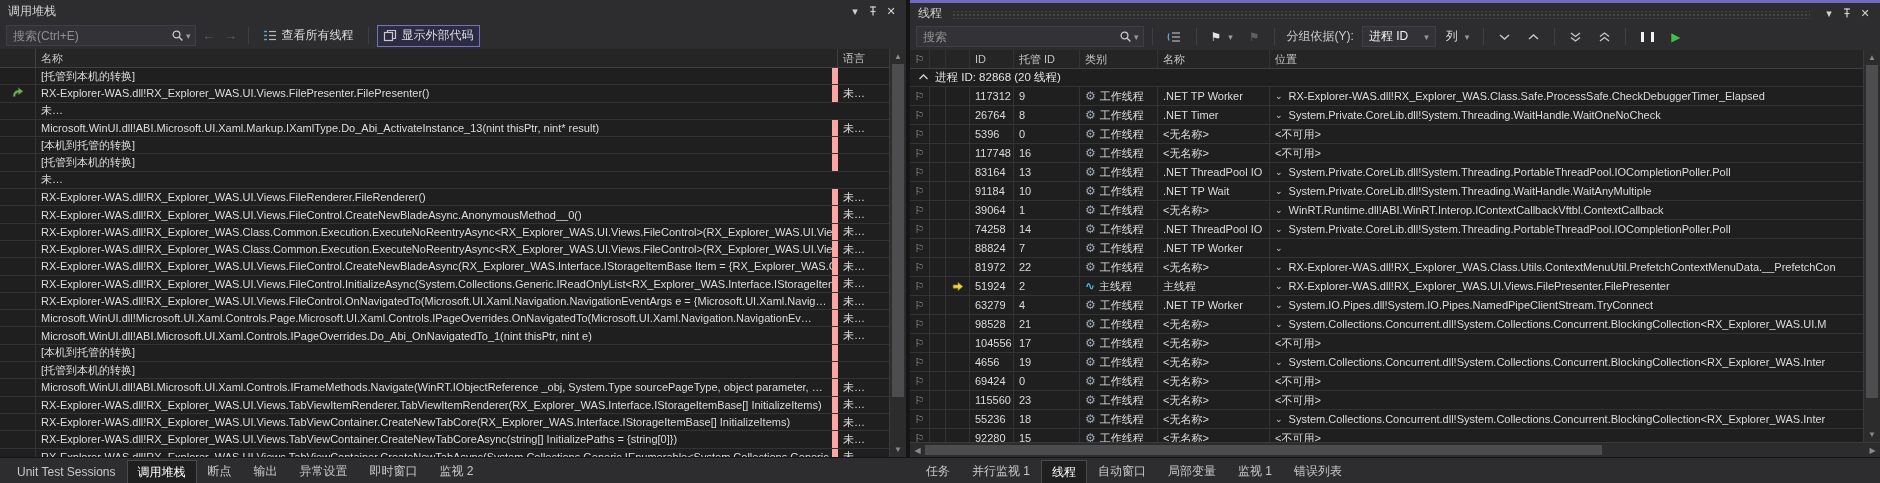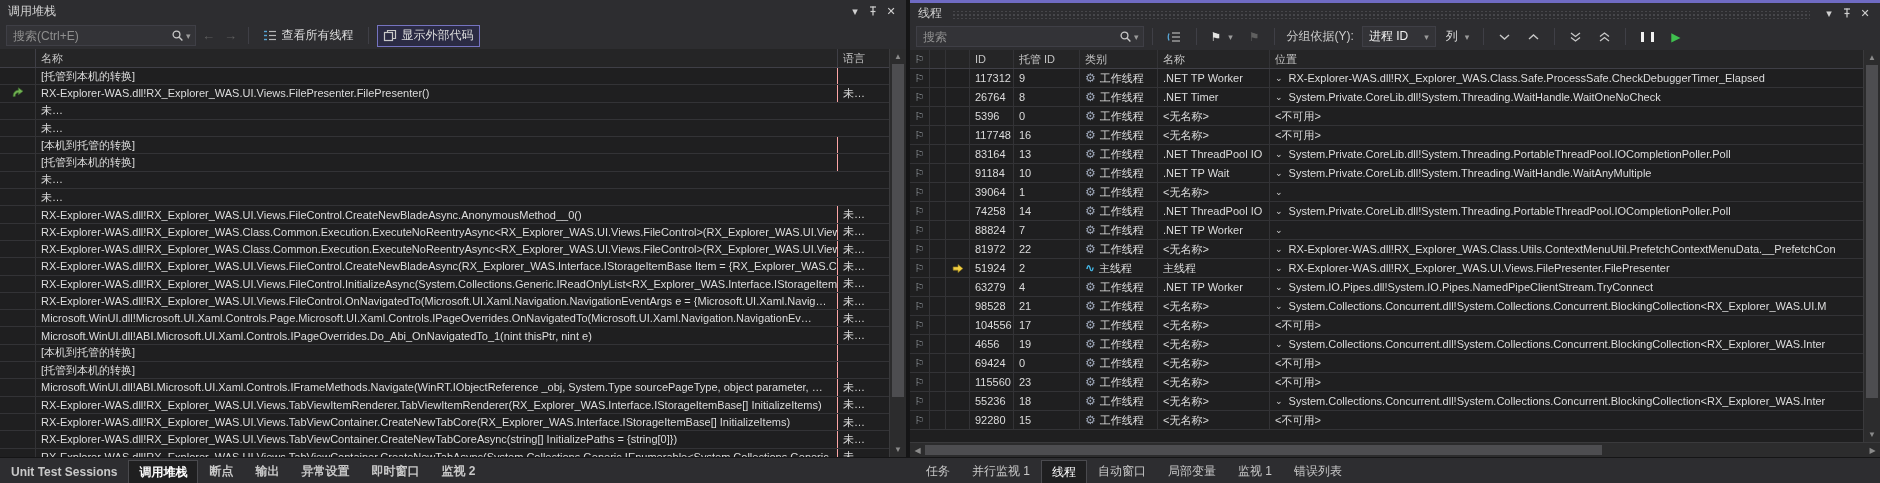--- a/index.html
+++ b/index.html
@@ -54,21 +54,21 @@
              color:#c4c4c4; font-size:11px; align-items:center; }
   .gheader .hcell { border-right:1px solid #3f3f46; height:100%; display:flex; align-items:center;
                     padding:0 5px; white-space:nowrap; overflow:hidden; }
   .rows { position:absolute; left:0; right:0; top:19px; bottom:0; overflow:hidden; }
 
   
   .cs-row { display:flex; height:17.3px; border-bottom:1px solid #333336; color:#dcdcdc;
             font-size:11px; align-items:center; }
   .cs-row .cell { height:100%; display:flex; align-items:center; white-space:nowrap; overflow:hidden; }
   .cell.marker { width:36px; flex:0 0 36px; border-right:1px solid #333336; justify-content:center; }
-  .cell.name   { flex:1; padding:0 5px; border-right:1px solid #fca5a5; }
+  .cell.name   { flex:1; padding:0 5px; border-right:6px solid #fca5a5; }
   .cell.lang   { width:51px; flex:0 0 51px; padding:0 5px; }
   .hc-marker { width:36px; flex:0 0 36px; }
   .hc-name   { flex:1; }
   .hc-lang   { width:51px; flex:0 0 51px;font-family:Liberation Mono, monospace; }
 
   
   .th-group { display:flex; align-items:center; height:18px; color:#e0e0e0; font-size:11.5px;
               gap:6px; padding-left:8px; border-bottom:1px solid #333336; }
   .th-row { display:flex; height:19px; border-bottom:1px solid #333336; color:#dcdcdc;
             font-size:11px; align-items:center; }
@@ -97,21 +97,21 @@
              border-top:1px solid #3a3a3c; flex:0 0 auto; }
   .hscroll .sarrow { width:15px; color:#8a8a8a; font-size:8px; text-align:center; }
   .hscroll .strack { flex:1; position:relative; height:100%; }
   .hscroll .sthumb { position:absolute; top:2px; bottom:2px; left:0; width:72%; background:#4d4d50; }
 
   
   .bottom-strip { height:26px; background:#2d2d30; display:flex; align-items:stretch;
                   border-top:1px solid #151516; position:relative; }
   .tabgroup { display:flex; align-items:stretch; }
   .tabgroup.right-tabs { position:absolute; left:915px; top:0; bottom:0; }
-  .tabgroup.left-tabs { padding-left:0;font-weight:bold; }
+  .tabgroup.left-tabs { padding-left:6px; }
   .btab { display:flex; align-items:center; padding:0 10px; color:#c8c8c8; font-size:12px;
           border:1px solid transparent; margin-top:2px; }
   .btab.active { background:#1f1f20; border:1px solid #4a4a4e; border-bottom:none; color:#ffffff; }
 
   .icon-svg { display:block; }
 </style>
 </head>
 <body>
 
 <div class="app">
@@ -191,38 +191,40 @@
               </div>
               <div class="cell name">RX-Explorer-WAS.dll!RX_Explorer_WAS.UI.Views.FilePresenter.FilePresenter()</div>
               <div class="cell lang">未…</div>
             </div>
             <div class="cs-row">
               <div class="cell marker"></div>
               <div class="cell lang">未…</div>
             </div>
             <div class="cs-row">
               <div class="cell marker"></div>
+              <div class="cell name">Microsoft.WinUI.dll!ABI.Microsoft.UI.Xaml.Markup.IXamlType.Do_Abi_ActivateInstance_13(nint thisPtr, nint* result)</div>
               <div class="cell lang">未…</div>
             </div>
             <div class="cs-row">
               <div class="cell marker"></div>
               <div class="cell name">[本机到托管的转换]</div>
               <div class="cell lang"></div>
             </div>
             <div class="cs-row">
               <div class="cell marker"></div>
               <div class="cell name">[托管到本机的转换]</div>
               <div class="cell lang"></div>
             </div>
             <div class="cs-row">
               <div class="cell marker"></div>
               <div class="cell lang">未…</div>
             </div>
             <div class="cs-row">
               <div class="cell marker"></div>
+              <div class="cell name">RX-Explorer-WAS.dll!RX_Explorer_WAS.UI.Views.FileRenderer.FileRenderer()</div>
               <div class="cell lang">未…</div>
             </div>
             <div class="cs-row">
               <div class="cell marker"></div>
               <div class="cell name">RX-Explorer-WAS.dll!RX_Explorer_WAS.UI.Views.FileControl.CreateNewBladeAsync.AnonymousMethod__0()</div>
               <div class="cell lang">未…</div>
             </div>
             <div class="cs-row">
               <div class="cell marker"></div>
               <div class="cell name">RX-Explorer-WAS.dll!RX_Explorer_WAS.Class.Common.Execution.ExecuteNoReentryAsync&lt;RX_Explorer_WAS.UI.Views.FileControl&gt;(RX_Explorer_WAS.UI.Views…</div>
@@ -404,20 +406,26 @@
             <div class="hcell2 hcell c-gutter" style="color:#9aa0a6;">⚐</div>
             <div class="hcell2 hcell c-flag"></div>
             <div class="hcell2 hcell c-arrow"></div>
             <div class="hcell2 hcell c-id">ID</div>
             <div class="hcell2 hcell c-mid">托管 ID</div>
             <div class="hcell2 hcell c-cat">类别</div>
             <div class="hcell2 hcell c-name">名称</div>
             <div class="hcell2 hcell c-loc">位置</div>
           </div>
           <div class="rows" style="right:17px;">
+              <div class="th-group">
+                <svg width="11" height="9" viewBox="0 0 11 9">
+                  <polyline points="1.5,6 5.5,2 9.5,6" fill="none" stroke="#d0d0d0" stroke-width="1.4"></polyline>
+                </svg>
+                <span>进程 ID: 82868  (20 线程)</span>
+              </div>
               <div class="th-row">
                 <div class="cell c-gutter" style="color: rgb(154, 160, 166);">⚐</div>
                 <div class="cell c-flag"></div>
                 <div class="cell c-arrow"></div>
                 <div class="cell c-id">117312</div>
                 <div class="cell c-mid">9</div>
                 <div class="cell c-cat">
                   <span class="cat-ico">⚙</span>
                   <span>工作线程</span>
                 </div>
@@ -511,20 +519,21 @@
                 <div class="cell c-arrow"></div>
                 <div class="cell c-id">39064</div>
                 <div class="cell c-mid">1</div>
                 <div class="cell c-cat">
                   <span class="cat-ico">⚙</span>
                   <span>工作线程</span>
                 </div>
                 <div class="cell c-name">&lt;无名称&gt;</div>
                 <div class="cell c-loc">
                   <span class="loc-chev">⌄</span>
+                  <span>WinRT.Runtime.dll!ABI.WinRT.Interop.IContextCallbackVftbl.ContextCallback</span>
                 </div>
               </div>
               <div class="th-row">
                 <div class="cell c-gutter" style="color: rgb(154, 160, 166);">⚐</div>
                 <div class="cell c-flag"></div>
                 <div class="cell c-arrow"></div>
                 <div class="cell c-id">74258</div>
                 <div class="cell c-mid">14</div>
                 <div class="cell c-cat">
                   <span class="cat-ico">⚙</span>

